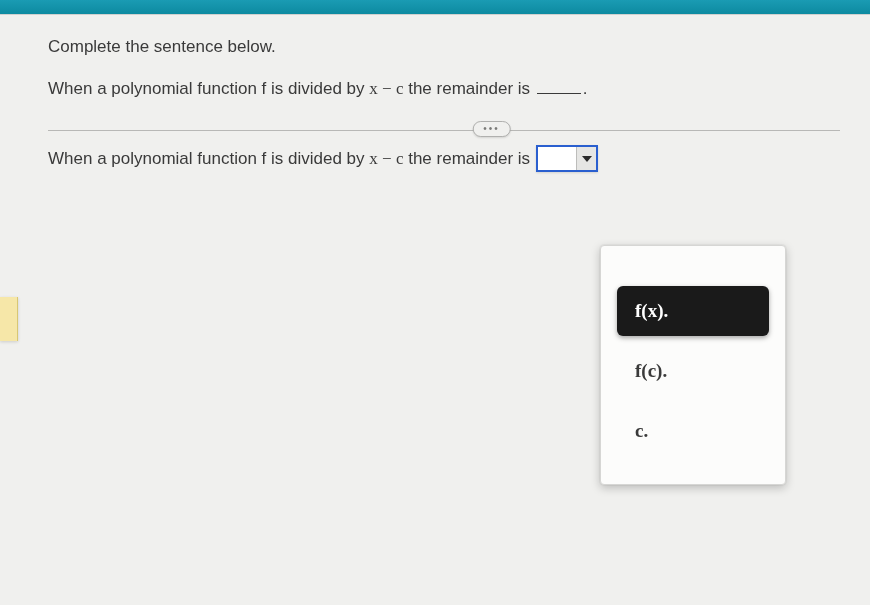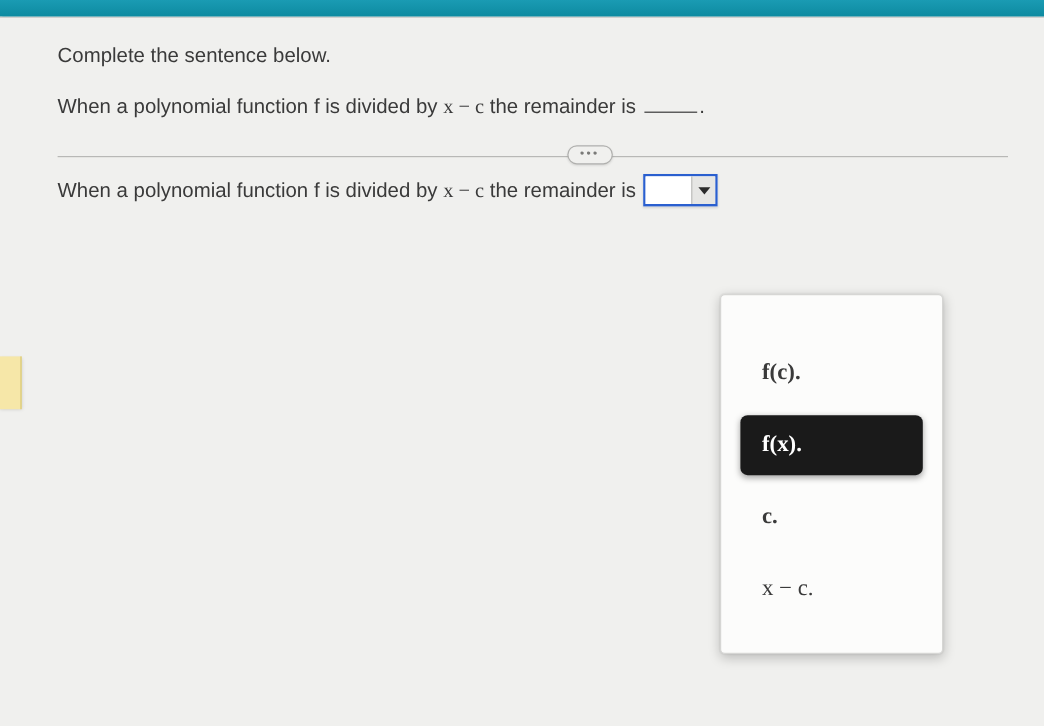--- a/index.html
+++ b/index.html
@@ -192,18 +192,17 @@
       <span class="select-box">
         <span class="select-value"></span>
         <span class="select-caret">
           <span class="caret-icon"></span>
         </span>
       </span>
     </div>
   </div>
 
   <div class="dropdown-panel">
+    <div class="dd-option selected bold">f(x).</div>
     <div class="dd-option bold">f(c).</div>
-    <div class="dd-option selected bold">f(x).</div>
     <div class="dd-option bold">c.</div>
-    <div class="dd-option">x − c.</div>
   </div>
 </div>
 
 </body></html>

